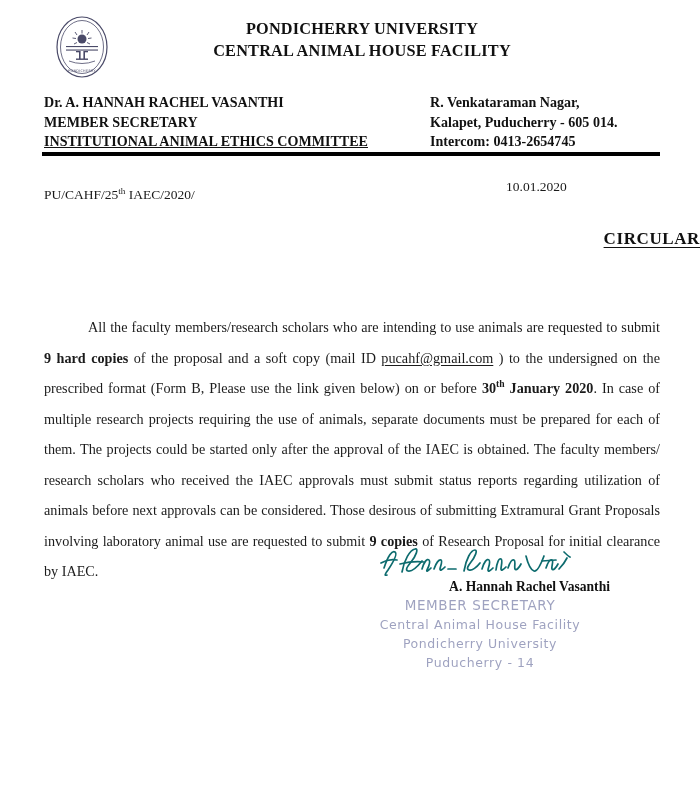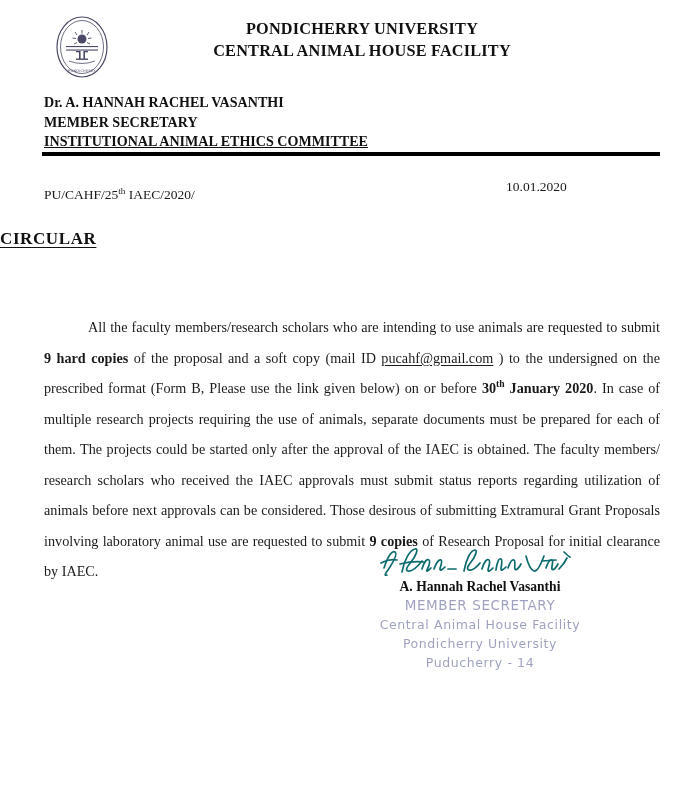--- a/index.html
+++ b/index.html
@@ -108,22 +108,22 @@
     line-height: 18px;
   }
   .refline .ref { position: absolute; left: 0; top: 8px; white-space: nowrap; }
   .refline .date { position: absolute; left: 430px; top: 0; white-space: nowrap; margin-left: 32px; }
   sup { font-size: 0.68em; vertical-align: super; line-height: 0; }
 
   
   .circular-title {
     position: absolute;
     top: 229px;
-    left: 0; right: 0;
-    text-align: left;
+    left: 16px; right: 0;
+    text-align: right;
     font-size: 17px;
     font-weight: bold;
     letter-spacing: 0.6px;
     color: #111;
   }
   .circular-title span {
     text-decoration: underline;
     text-underline-offset: 3px;
   }
 
@@ -162,21 +162,21 @@
     top: 2px;
     width: 200px;
     height: 42px;
   }
   .signature-mark svg { display: block; }
   .signer-name {
     position: absolute;
     top: 39px;
     left: 0;
     width: 260px;
-    text-align: center;
+    text-align: right;
     font-size: 13.6px;
     font-weight: bold;
     color: #111;
     white-space: nowrap;
   }
   .stamp {
     position: absolute;
     top: 56px;
     left: 0;
     width: 260px;
@@ -232,20 +232,25 @@
     <div class="org-line2">CENTRAL ANIMAL HOUSE FACILITY</div>
   </div>
 </div>
 
 <div class="officer-block">
   <div class="officer-left">
     <div class="off-line">Dr. A. HANNAH RACHEL VASANTHI</div>
     <div class="off-line">MEMBER SECRETARY</div>
     <div class="off-line underlined">INSTITUTIONAL ANIMAL ETHICS COMMITTEE</div>
   </div>
+  <div class="officer-right">
+    <div class="off-line">R. Venkataraman Nagar,</div>
+    <div class="off-line">Kalapet, Puducherry - 605 014.</div>
+    <div class="off-line">Intercom: 0413-2654745</div>
+  </div>
 </div>
 
 <div class="rule"></div>
 
 <div class="refline">
   <div class="ref"><span>PU/CAHF/25</span><sup>th</sup><span> IAEC/2020/</span></div>
   <div class="date">10.01.2020</div>
 </div>
 
 <div class="circular-title"><span>CIRCULAR</span></div>

